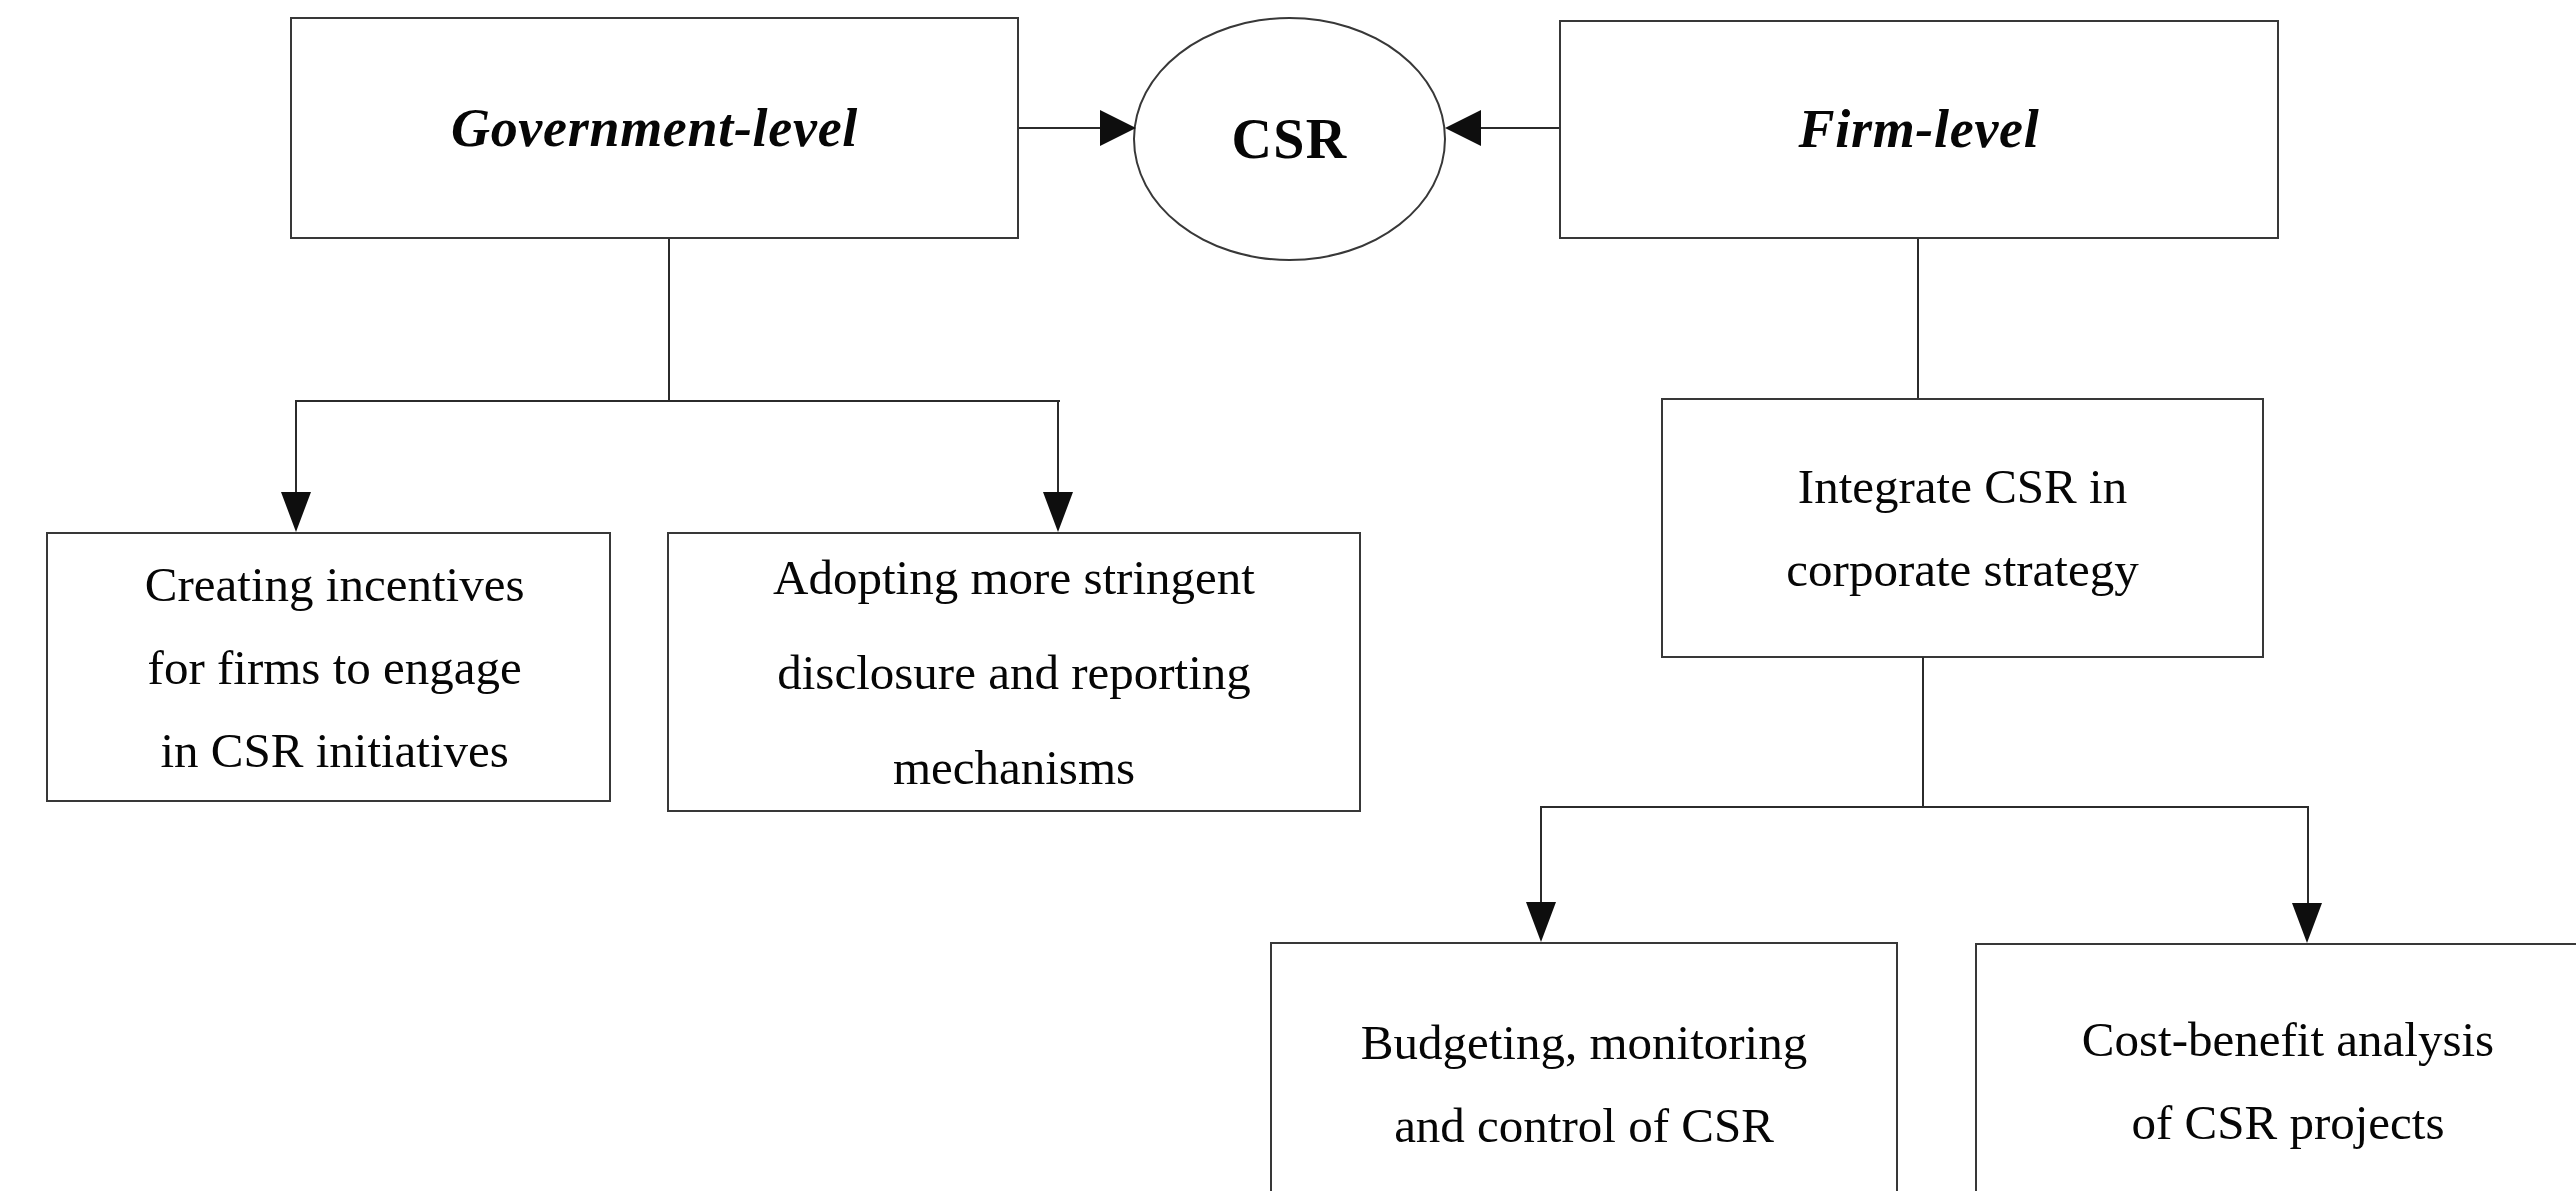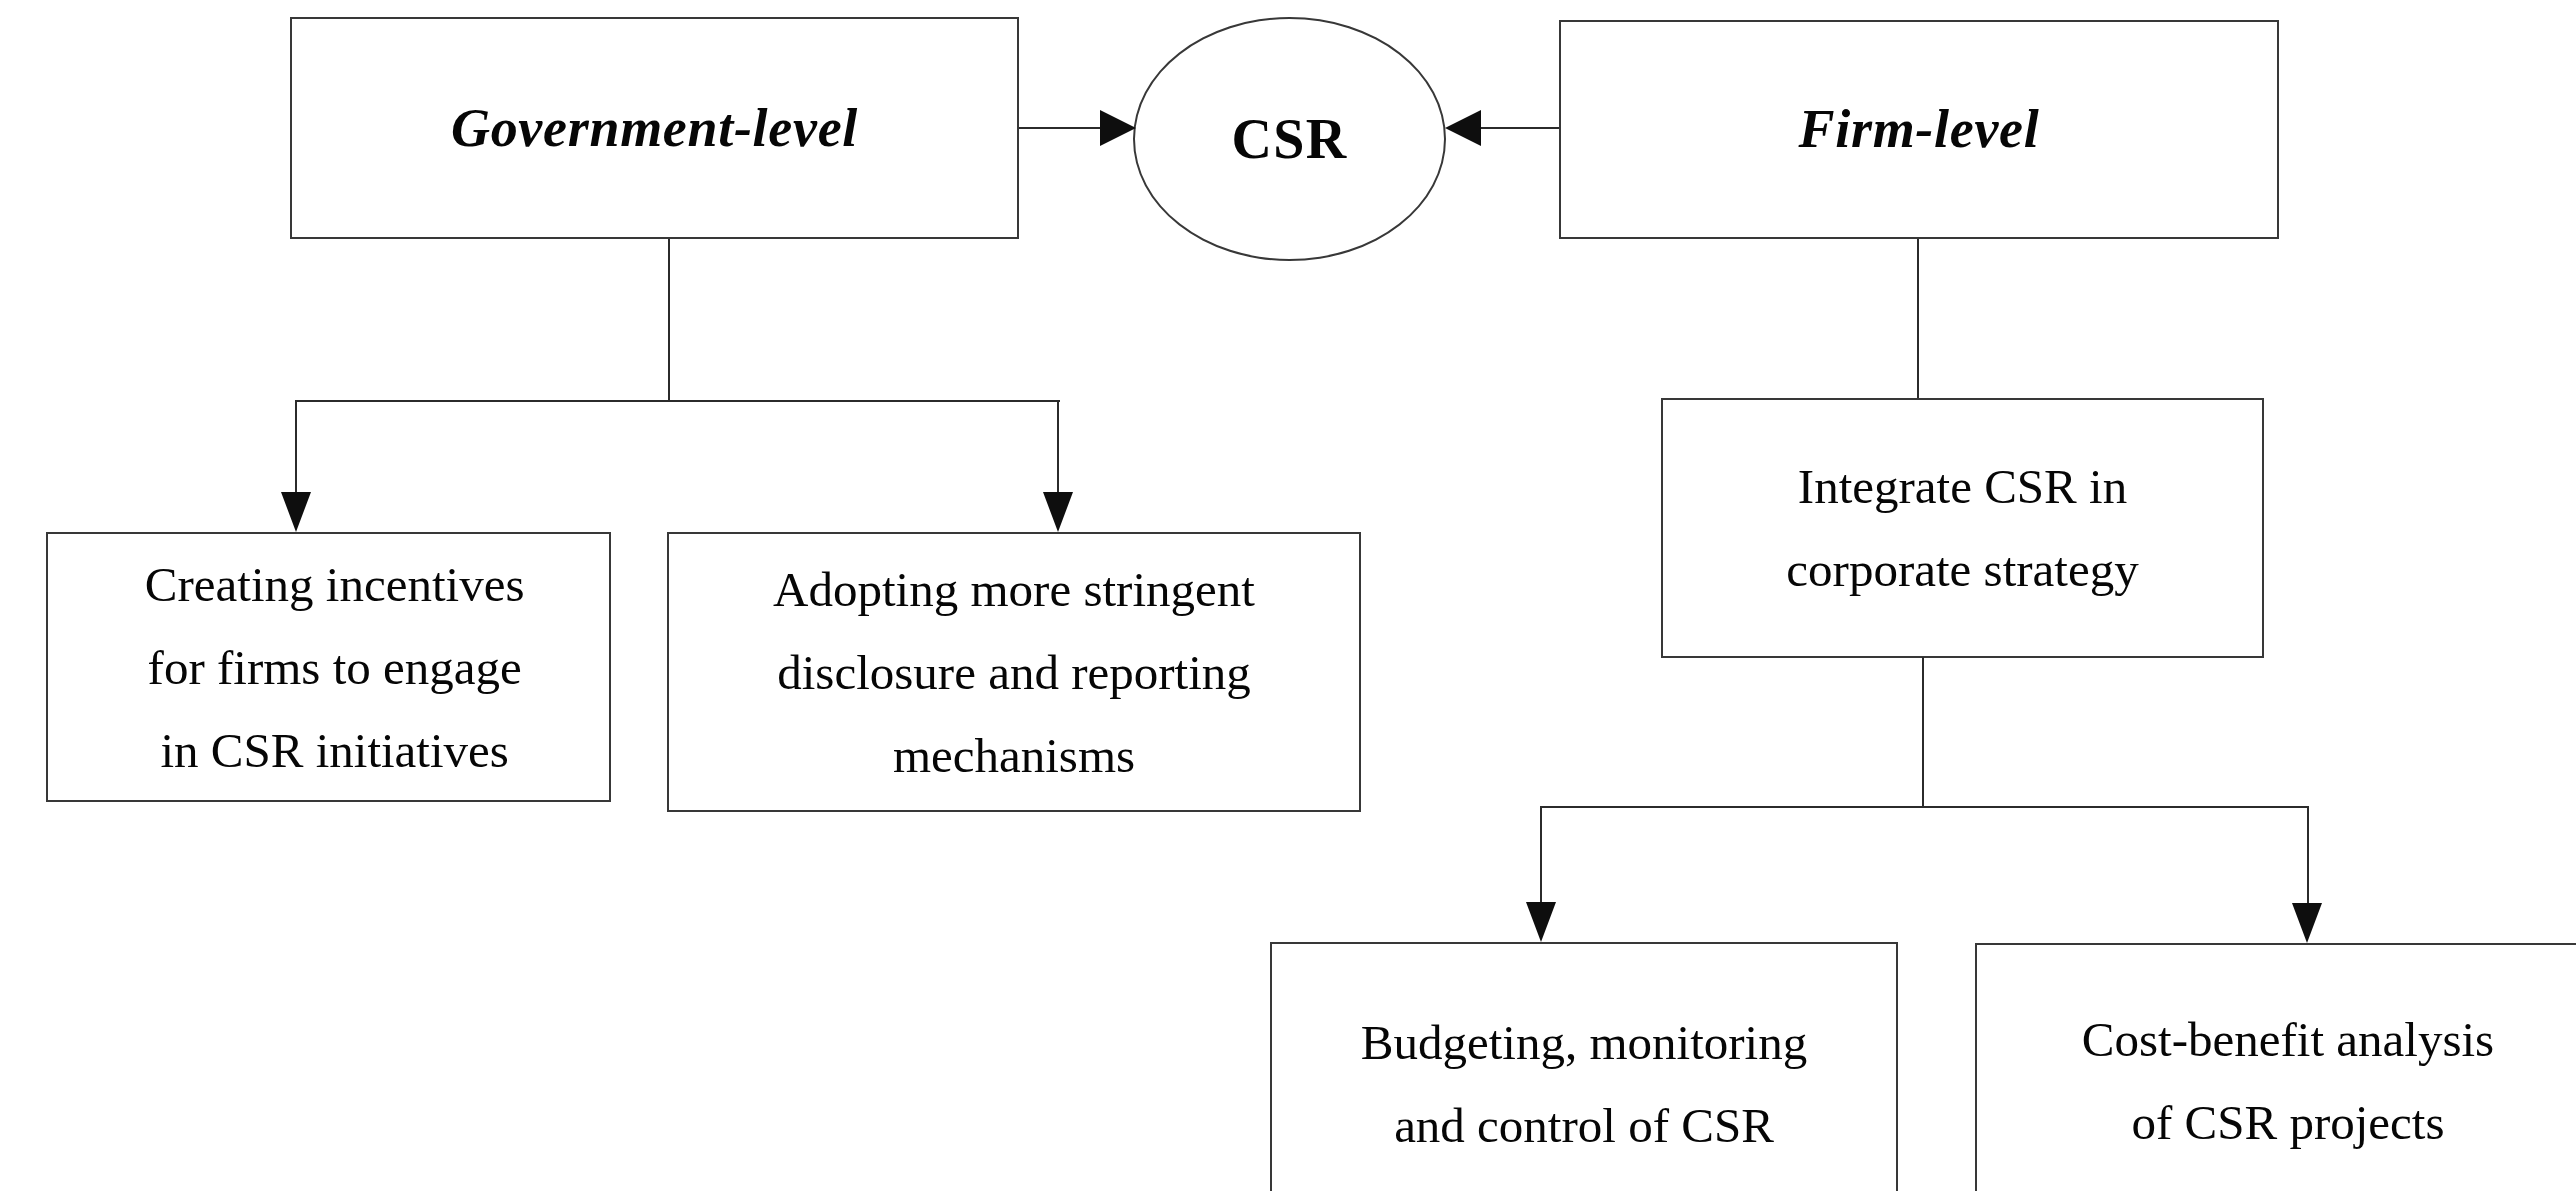--- a/index.html
+++ b/index.html
@@ -103,21 +103,21 @@
   <div class="arrowhead down" style="left:281px; top:492px;"></div>
   <div class="connector" style="left:1057px; top:400px; width:2.1px; height:93px;"></div>
   <div class="arrowhead down" style="left:1043px; top:492px;"></div>
 
   <div class="node body-node" style="left:13.7px; top:532px; width:565px; height:270px;padding-left:13px;">
     <span class="line">Creating incentives</span>
     <span class="line">for firms to engage</span>
     <span class="line">in CSR initiatives</span>
   </div>
 
-  <div class="node body-node" style="left:635px; top:532px; width:694px; height:280px;">
+  <div class="node body-node" style="left:635px; top:532px; width:694px; height:280px;gap:12px;">
     <span class="line">Adopting more stringent</span>
     <span class="line">disclosure and reporting</span>
     <span class="line">mechanisms</span>
   </div>
 
   <div class="connector" style="left:1917px; top:239px; width:2.1px; height:161px;"></div>
 
   <div class="node body-node" style="left:1629px; top:398px; width:603px; height:260px;">
     <span class="line">Integrate CSR in</span>
     <span class="line">corporate strategy</span>

